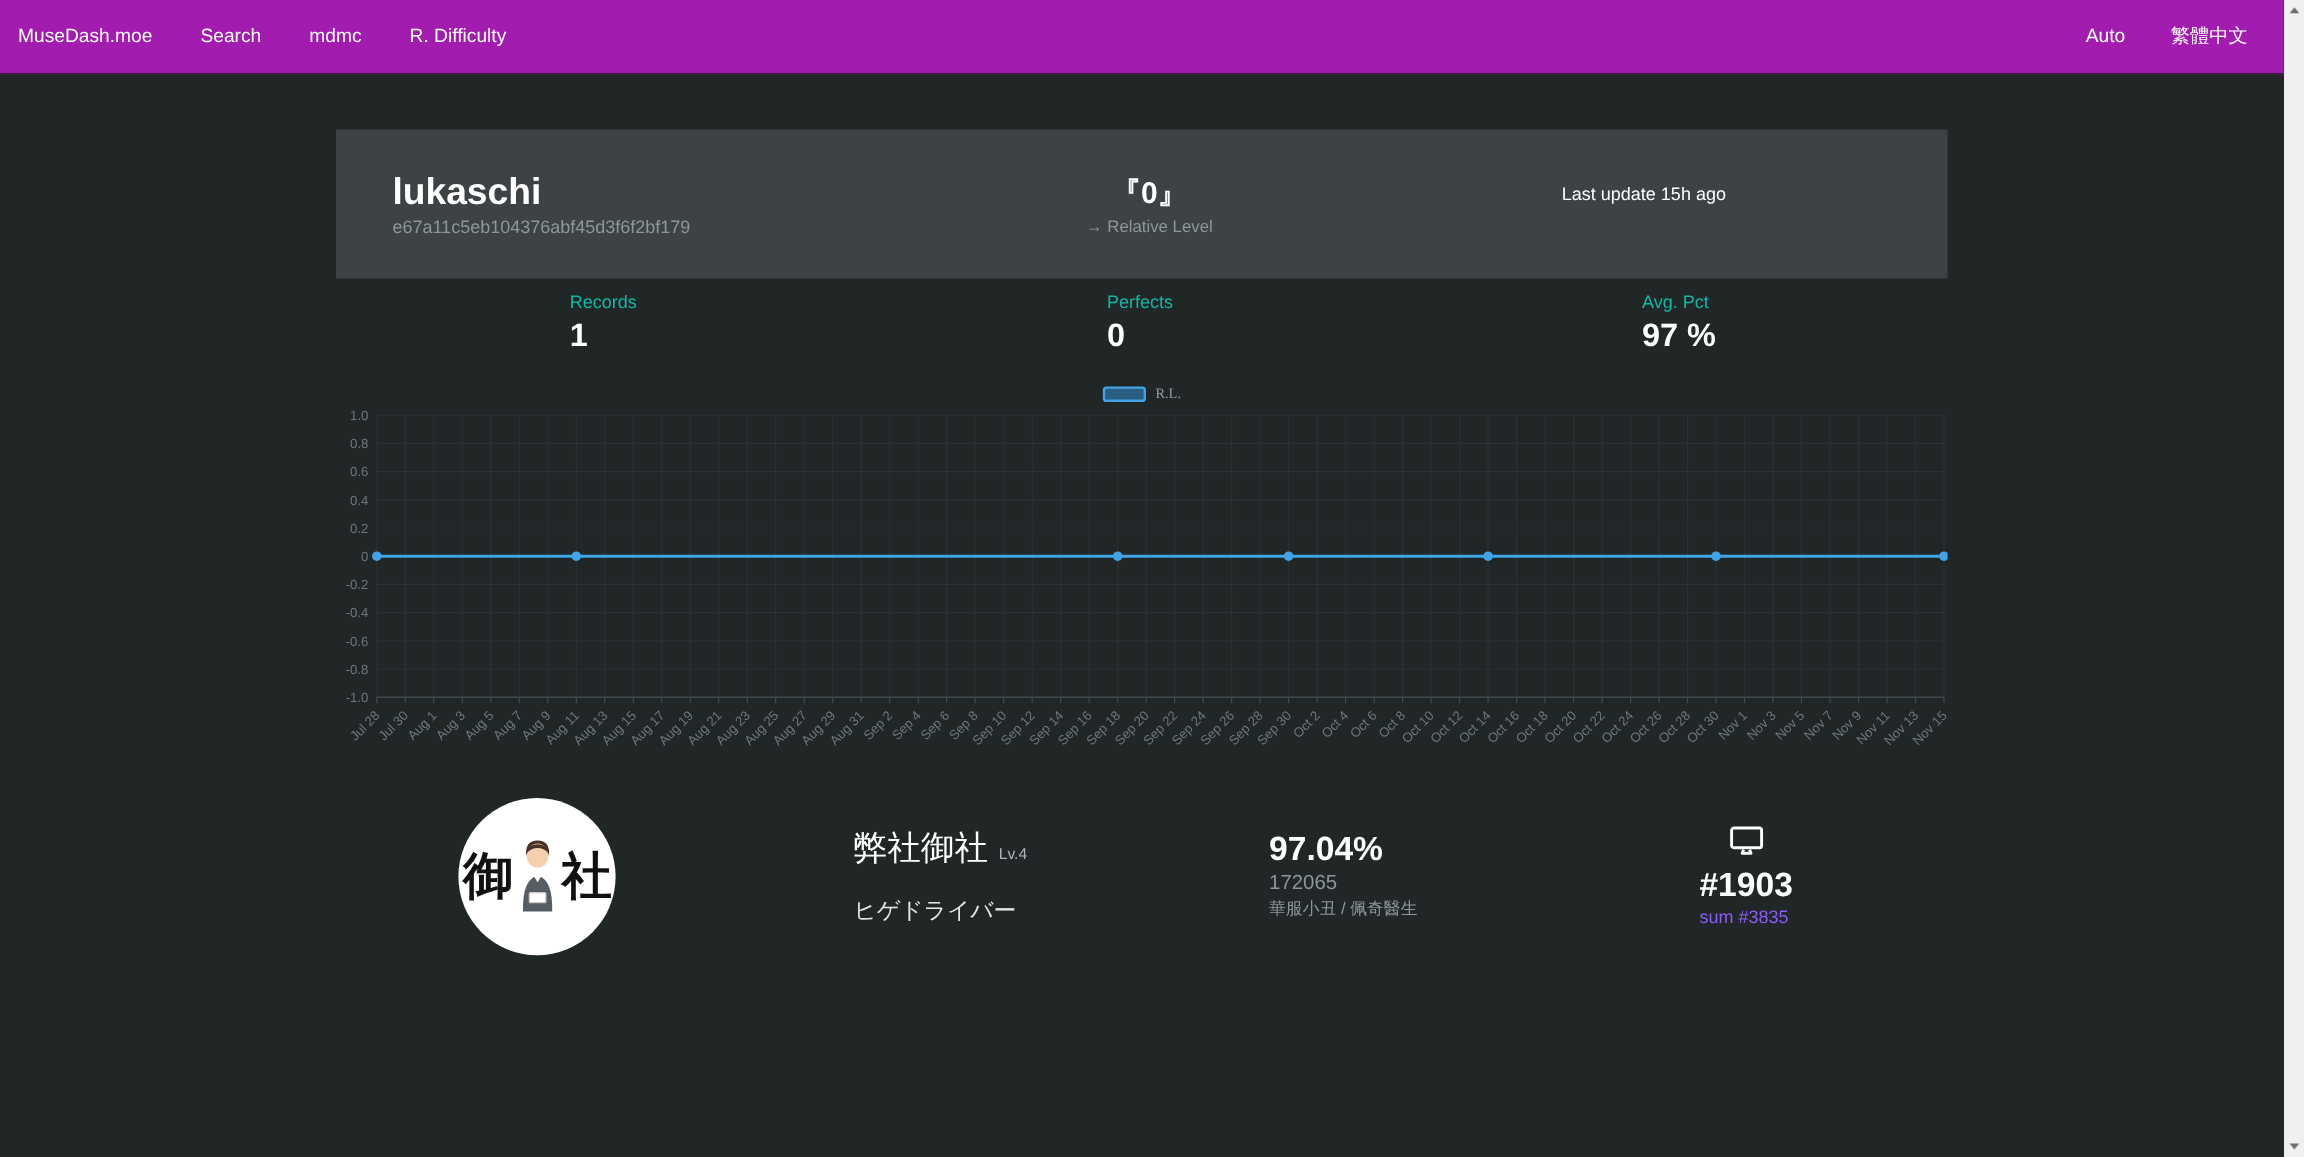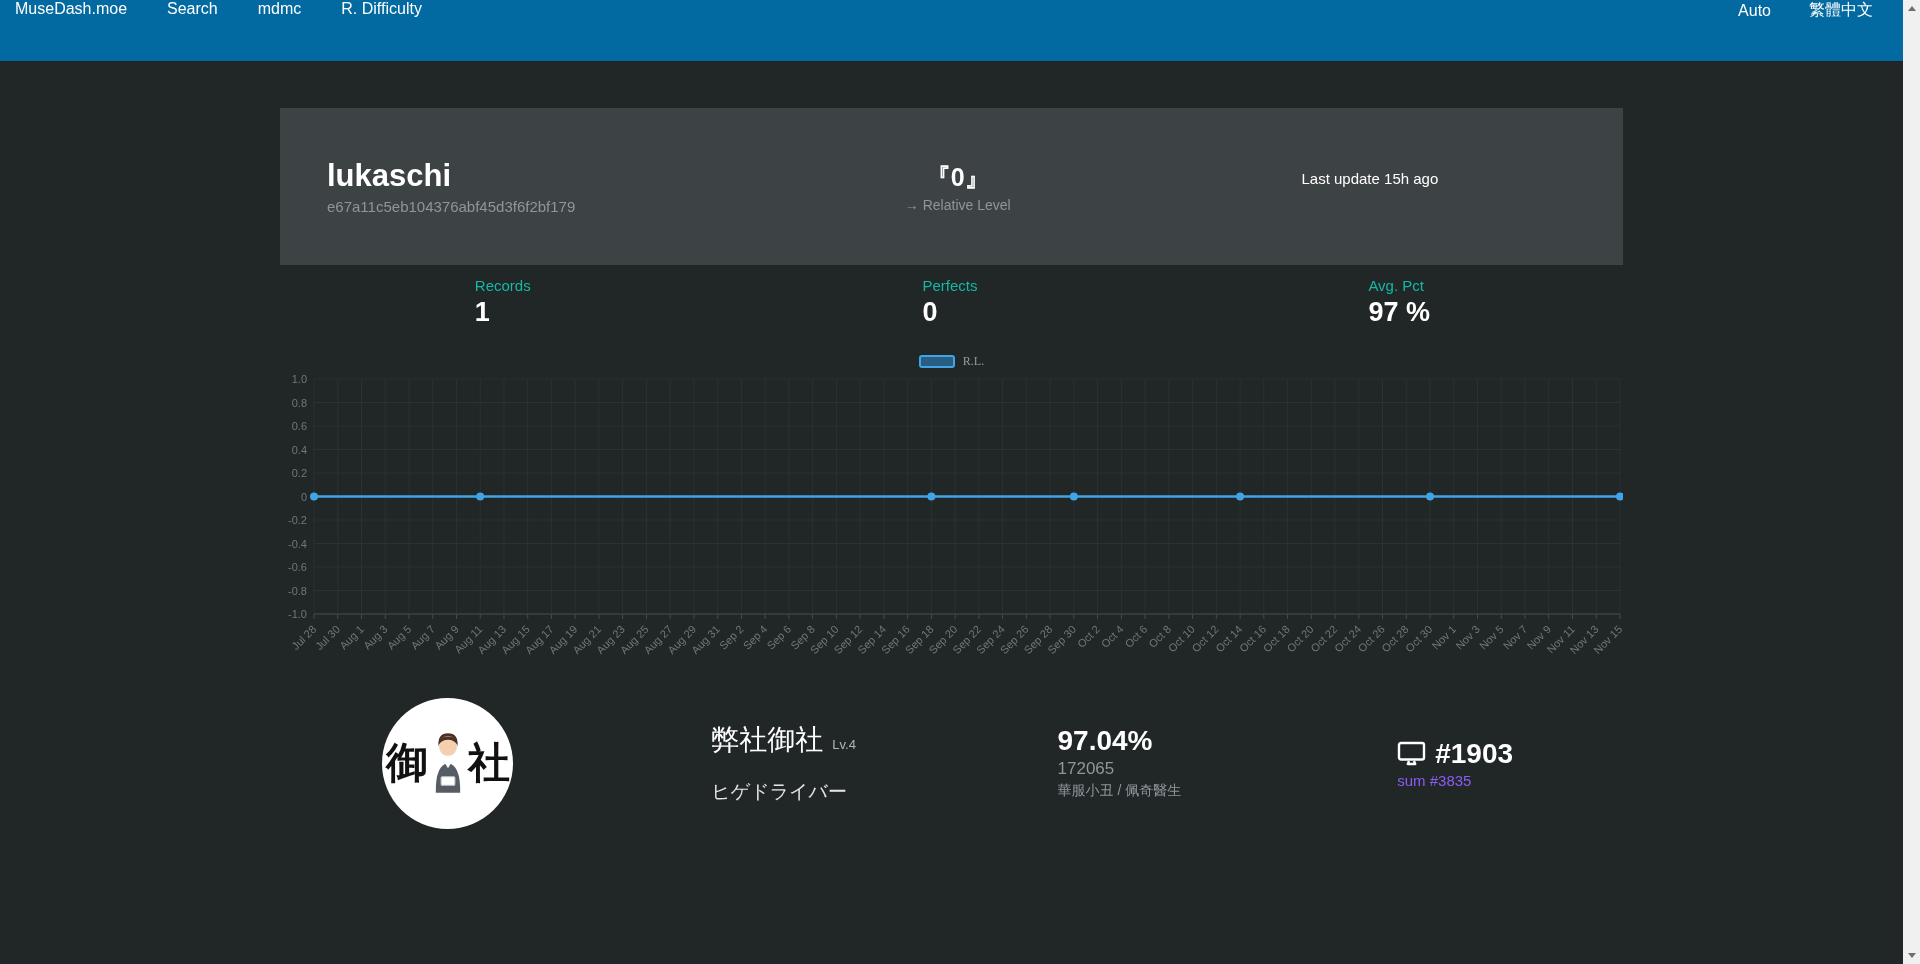--- a/index.html
+++ b/index.html
@@ -1,32 +1,32 @@
 <!DOCTYPE html>
 <html><head>
 <meta charset="utf-8">
 <style>
   * { margin:0; padding:0; box-sizing:border-box; }
   html,body { width:1920px; height:964px; overflow:hidden; background:#212627;
               font-family:"Liberation Sans", sans-serif; }
   .page { width:1903px; height:964px; }
 
   
-  .nav { height:62px; background:#0369a1; border-bottom:1px solid #1c2122;
-         display:flex; align-items:flex-start; padding:0 30px 0 15px; }
+  .nav { height:62px; background:#a21caf; border-bottom:1px solid #1c2122;
+         display:flex; align-items:center; padding:0 30px 0 15px; }
   .nav-left { display:flex; align-items:center; gap:40px; }
   .nav a, .nav span.navitem { color:#ffffff; font-size:16px; text-decoration:none; cursor:pointer; }
   .nav-spacer { flex:1; }
   .nav-right { display:flex; align-items:center; gap:38px; }
 
   
   .container { width:1343px; margin:0 auto; }
 
   
-  .player-card { margin-top:46px; height:157px; background:#3d4245;
+  .player-card { margin-top:46px; height:124px; background:#3d4245;
                  display:flex; align-items:center; padding:0 47px; }
   .pc-left { width:34%; }
   .player-name { color:#ffffff; font-size:31px; font-weight:bold; line-height:1.15; }
   .player-id { color:#8e969b; font-size:15px; margin-top:4px; }
   .pc-center { width:33%; display:flex; flex-direction:column; align-items:center; }
   .rl-value { color:#ffffff; font-size:25px; font-weight:bold; }
   .rl-label { color:#8e969b; font-size:14px; margin-top:3px; }
   .pc-right { width:33%; display:flex; justify-content:center; align-items:flex-start; }
   .last-update { color:#ffffff; font-size:15px; position:relative; top:-8px; }
 
@@ -55,21 +55,21 @@
   .cover-char { font-family:"DejaVu Serif", serif; color:#111; font-size:42px; font-weight:bold; }
   .song-block { text-align:left; }
   .song-title-line { color:#ffffff; font-size:28px; font-weight:normal; }
   .song-level { color:#aeb5b9; font-size:13px; margin-left:9px; }
   .song-artist { color:#e5e5e5; font-size:19px; margin-top:20px; }
   .score-block { text-align:left; }
   .score-acc { color:#ffffff; font-size:28px; font-weight:bold; line-height:1.1; }
   .score-num { color:#8e969b; font-size:17px; margin-top:3px; }
   .score-chars { color:#8e969b; font-size:14px; margin-top:3px; }
   .rank-block { text-align:left; }
-  .rank-line { display:flex; align-items:center; gap:9px; }
+  .rank-line { display:flex; align-items:center; gap:9px;flex-direction:column; }
   .rank-value { color:#ffffff; font-size:28px; font-weight:bold; }
   .rank-sum { color:#8b5cf6; font-size:15px; margin-top:2px; }
 
   
   .scrollbar { position:fixed; right:0; top:0; width:17px; height:964px; background:#f0f0f0; }
   .sb-btn { position:absolute; left:0; width:17px; height:17px;
             display:flex; align-items:center; justify-content:center; cursor:pointer; }
   .sb-up { top:0; } .sb-down { bottom:0; }
   .tri-up { width:0; height:0; border-left:4px solid transparent; border-right:4px solid transparent;
             border-bottom:5px solid #6e6e6e; }

